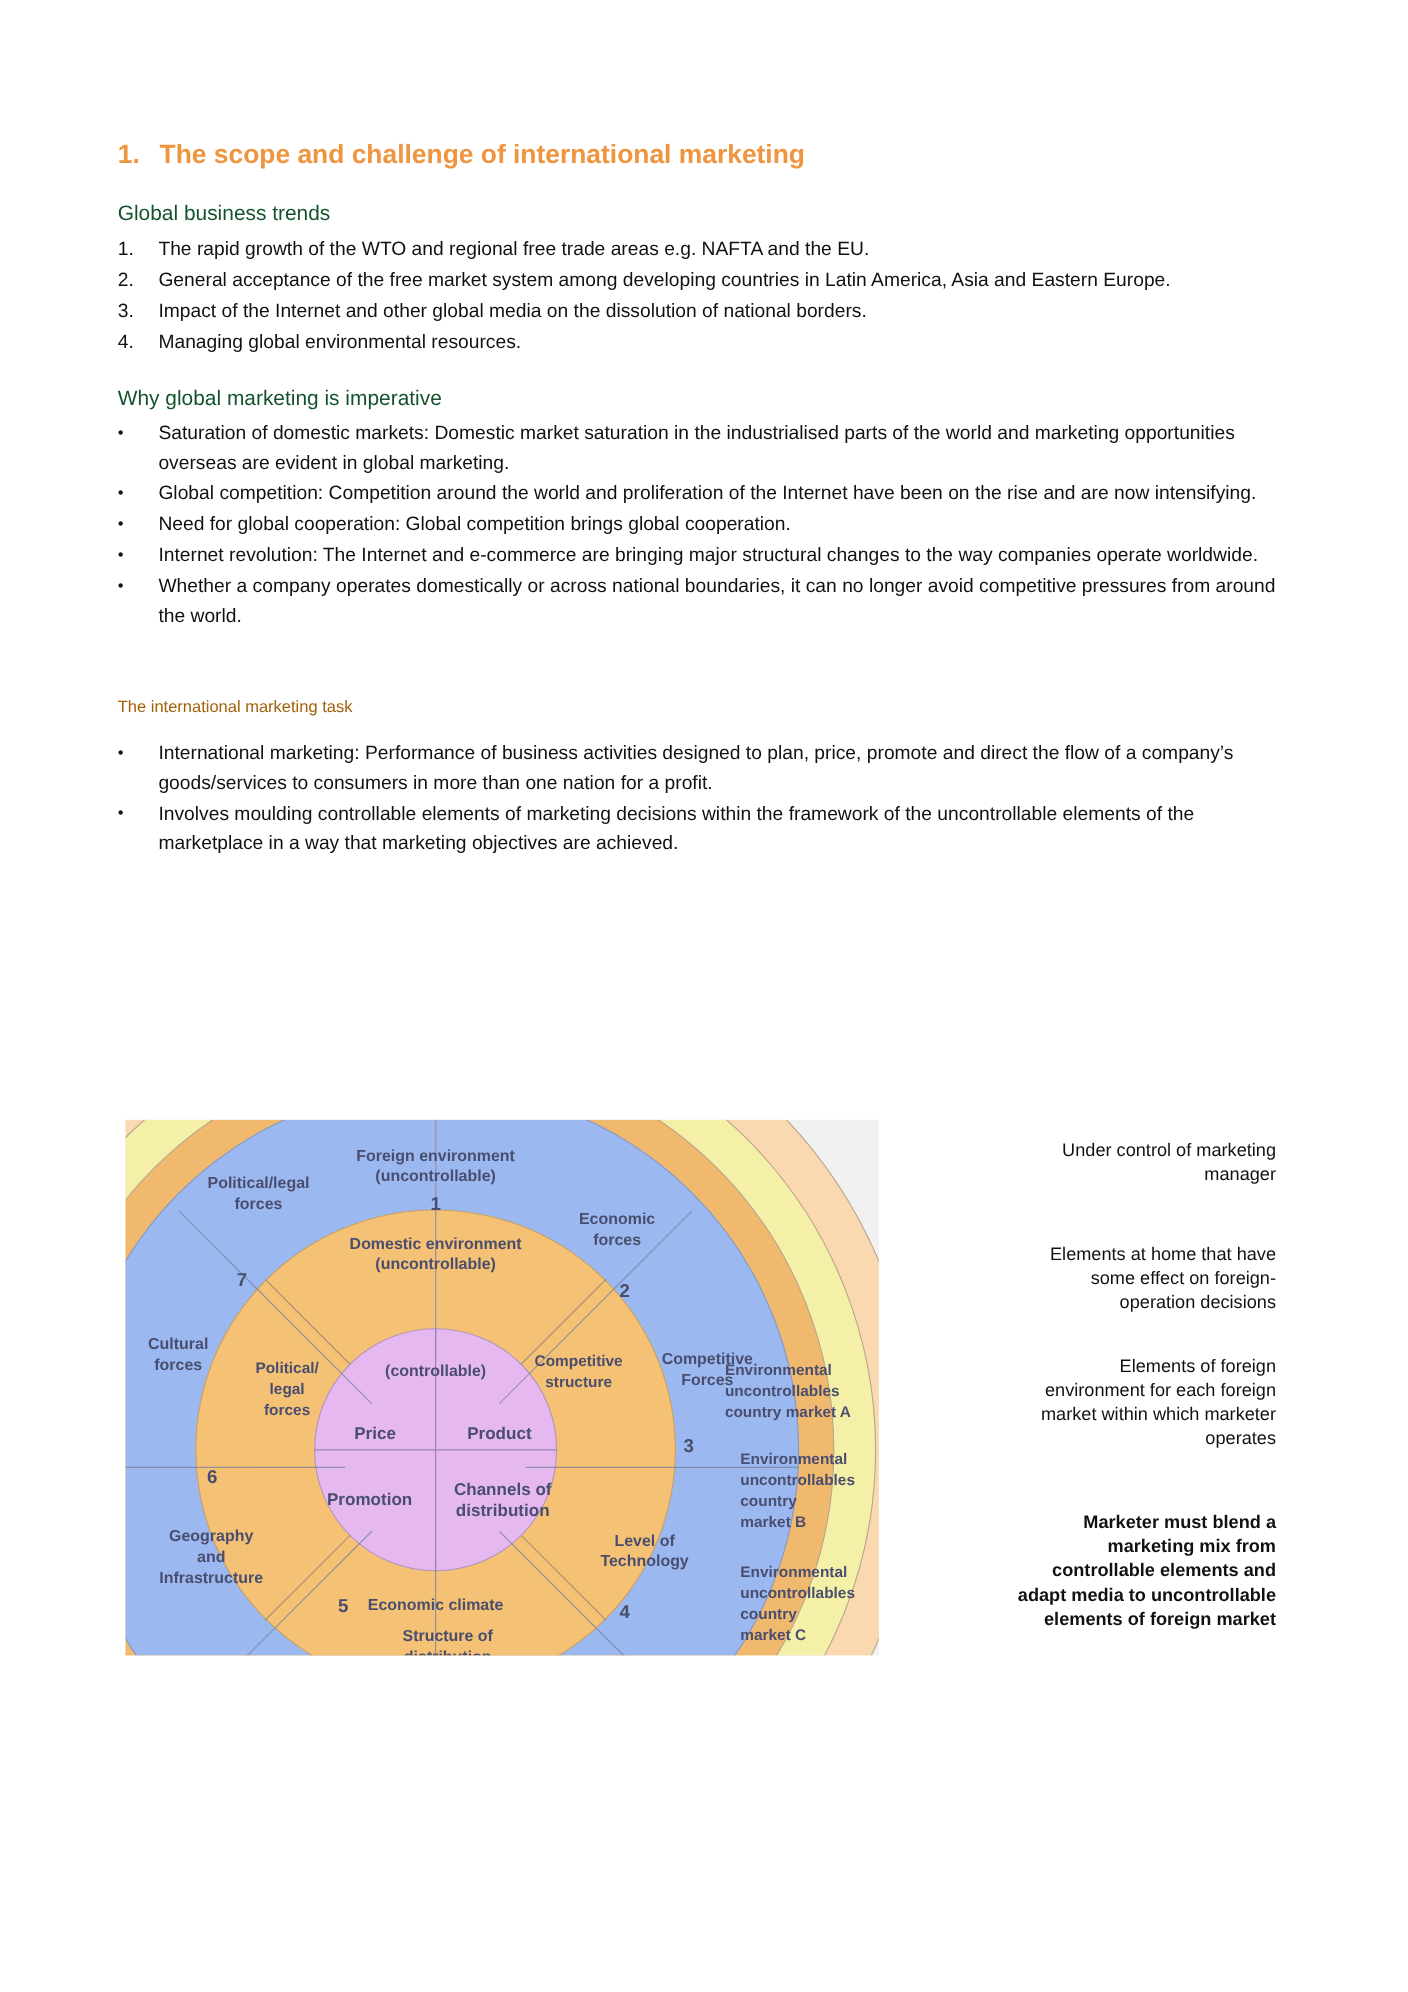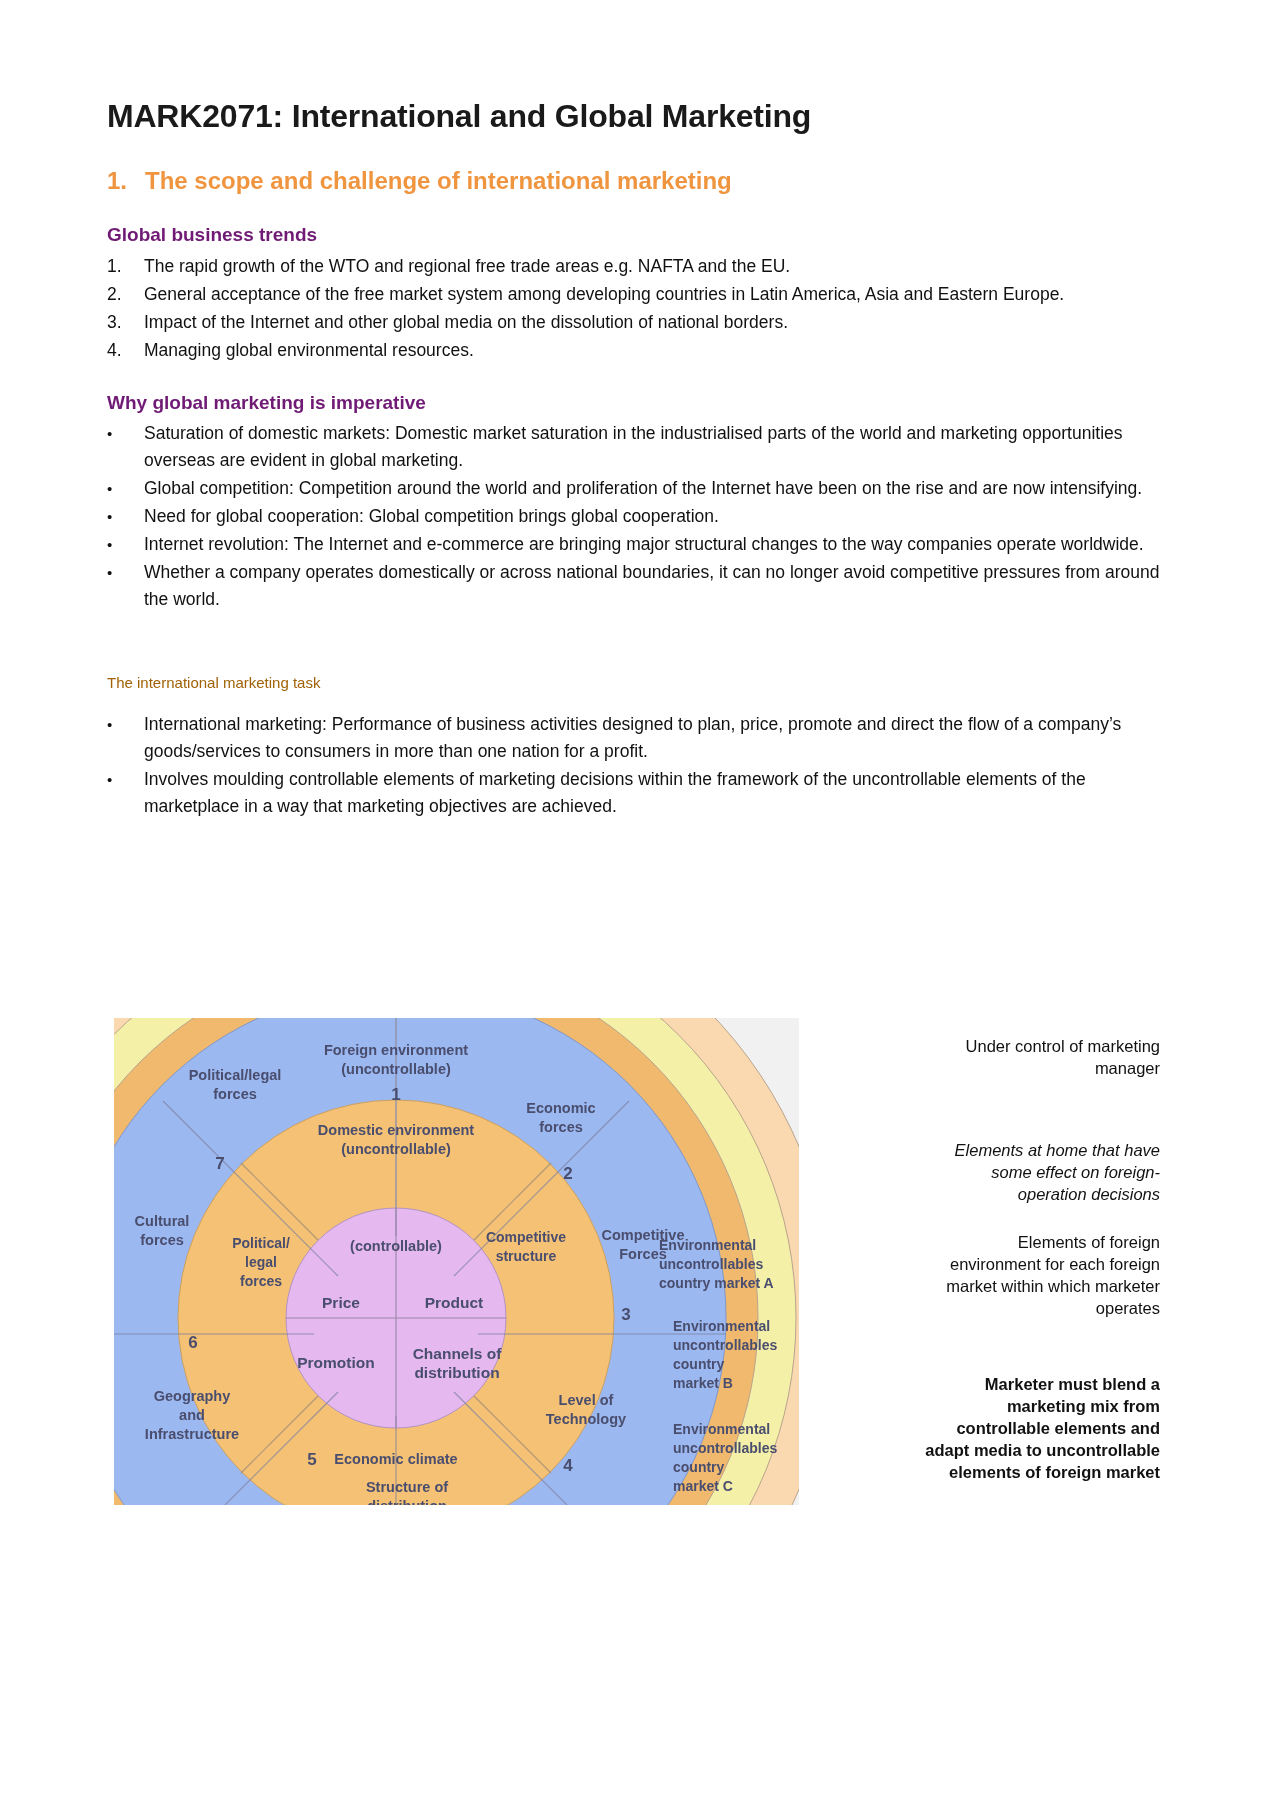--- a/index.html
+++ b/index.html
@@ -51,22 +51,22 @@
     margin: 30px 0 0 0;
     line-height: 1.25;
     display: flex;
   }
   h3.section .num {
     width: 38px;
     flex: none;
   }
   h4.sub {
     font-size: 19px;
-    font-weight: bold;
-    color: #701a75;
+    font-weight: normal;
+    color: #14532d;
     margin: 27px 0 5px 0;
     line-height: 1.3;
   }
   h4.sub.red {
     color: #a16207;
     font-size: 15px;
     font-weight: normal;
     margin: 60px 0 18px 0;
   }
 
@@ -121,37 +121,36 @@
     font-size: 16.5px;
     line-height: 22px;
     text-align: right;
     color: #111;
   }
   .annotations .ann {
     position: absolute;
     width: 100%;
   }
   .ann.a1 { top: 20px; }
-  .ann.a2 { top: 124px; font-style: italic; }
+  .ann.a2 { top: 114px; }
   .ann.a3 { top: 216px; }
   .ann.a4 { top: 358px; font-weight: bold; }
 
   svg text {
     font-family: "Liberation Sans", sans-serif;
     font-weight: bold;
     fill: #4a4e6e;
   }
 </style>
 </head>
 <body>
 
 <div class="page">
   <div class="content">
 
-    <h1 class="doc-title">MARK2071: International and Global Marketing</h1>
 
 
     <h3 class="section">
       <span class="num">1.</span>
       <span>The scope and challenge of international marketing</span>
     </h3>
 
     <h4 class="sub">Global business trends</h4>
     <ol class="numbered" id="trends-list">
         <li>

